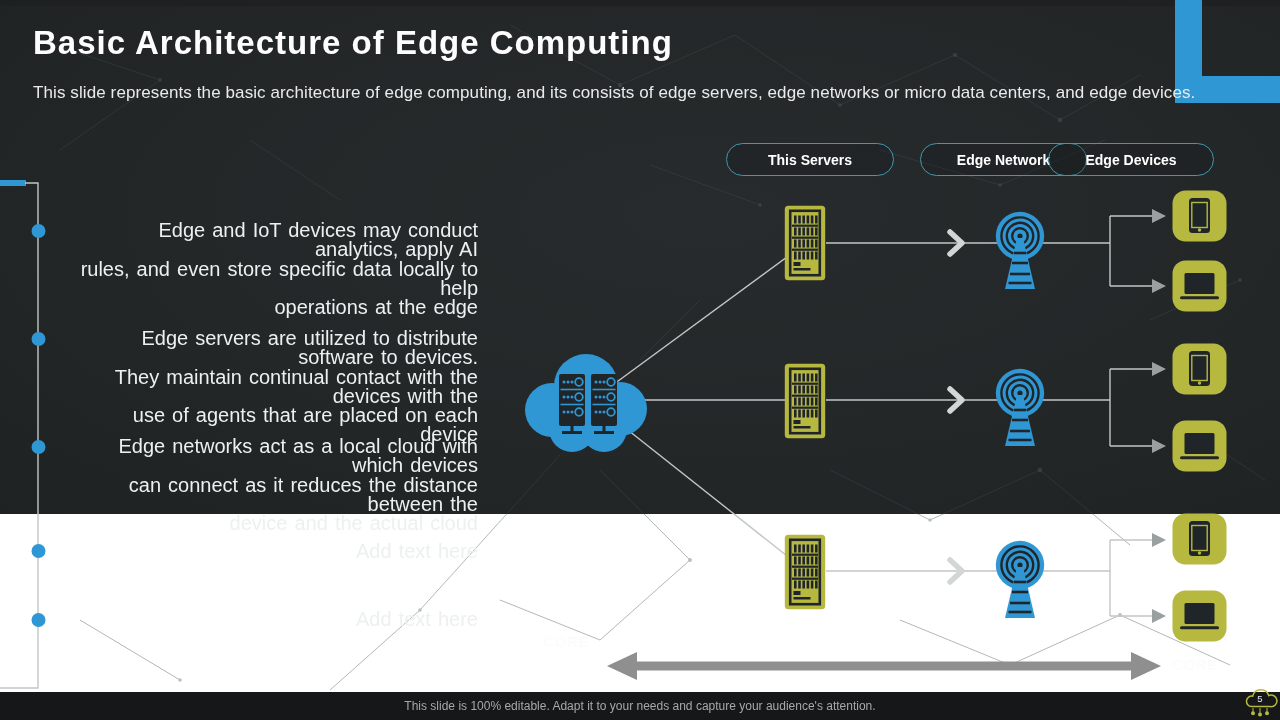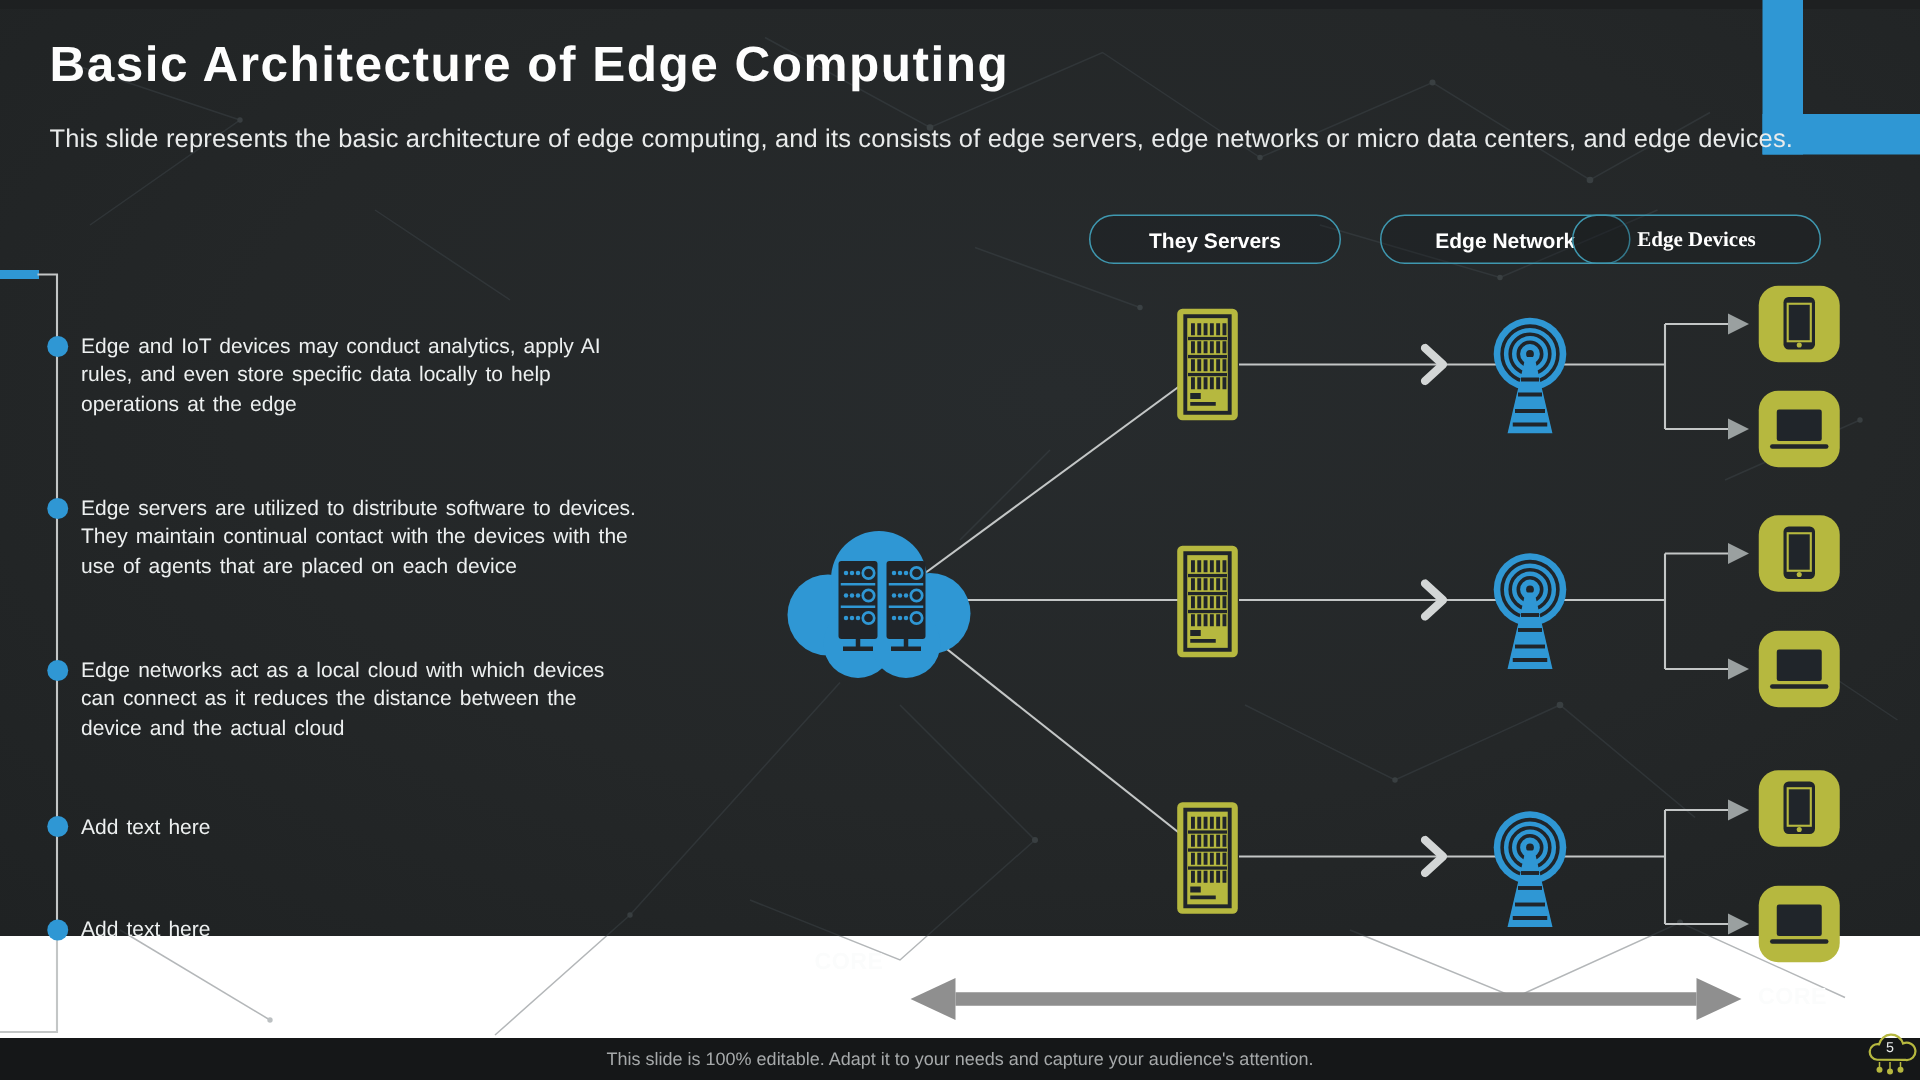--- a/index.html
+++ b/index.html
@@ -2,31 +2,31 @@
 <html style="--accent-blue: #2f97d4; --accent-olive: #b6b83f; --pill-border: #3f98b0; --background: #25282a; --line-gray: #c3c6c6; --arrow-gray: #8f8f8f; --icon-dark: #20252a; --strip-dark: #151718; --text-primary: #f2f4f4; --text-muted: #a6a9aa;"><head>
 <meta charset="utf-8">
 <style>
   :root{
     --accent-blue:#2f97d4; --accent-olive:#b6b83f; --pill-border:#3f98b0;
     --background:#25282a; --line-gray:#c3c6c6; --arrow-gray:#8f8f8f;
     --icon-dark:#20252a; --strip-dark:#151718; --text-primary:#f2f4f4; --text-muted:#a6a9aa;
   }
   html,body{margin:0;padding:0;}
   body{width:1280px;height:720px;overflow:hidden;font-family:"Liberation Sans",sans-serif;}
-  .slide{position:relative;width:1280px;height:624px;
+  .slide{position:relative;width:1280px;height:514px;
     background:radial-gradient(ellipse at 55% 42%, #272b2d 0%, #242728 55%, #1f2223 100%);}
   svg.stage{position:absolute;left:0;top:0;z-index:1;}
   .txt{position:absolute;z-index:3;color:var(--text-primary);}
   .title{left:33px;top:24px;font-size:33px;font-weight:bold;letter-spacing:1px;color:#fdfdfd;white-space:nowrap;}
   .subtitle{left:33px;top:83px;font-size:17px;letter-spacing:.1px;color:#e9ebeb;white-space:nowrap;}
   .pill{position:absolute;z-index:3;top:143px;height:33px;line-height:33px;border:1.6px solid var(--pill-border);
     border-radius:18px;text-align:center;font-size:14px;font-weight:bold;color:#fff;box-sizing:border-box;
     background:rgba(20,24,26,.25);cursor:pointer;}
-  .bullet-p{left:54px;width:408px;font-size:14px;line-height:19.3px;color:#edf0f0;white-space:pre-line;
-    word-spacing:1.5px;margin:0;}
+  .bullet-p{left:70px;width:408px;font-size:20px;line-height:19.3px;color:#edf0f0;white-space:pre-line;
+    word-spacing:1.5px;margin:0;text-align:right;}
   .stage-label{font-size:15.5px;font-weight:bold;letter-spacing:.3px;color:#fbfcfc;white-space:nowrap;}
   .footer{left:0;width:1280px;top:699px;text-align:center;font-size:12px;color:var(--text-muted);}
   .page-num{left:1242px;top:693px;width:36px;text-align:center;font-size:9.5px;color:#e8eaea;z-index:4;}
 </style>
 <title>Basic Architecture of Edge Computing</title></head>
 <body>
 
 <div class="slide">
 
   <svg class="stage" width="1280" height="720" viewBox="0 0 1280 720">
@@ -304,24 +304,24 @@
 
     <g>
         <use href="#sym-badge" x="1242" y="686" width="36" height="32"></use>
       </g>
   </svg>
 
   <div class="txt title">Basic Architecture of Edge Computing</div>
   <div class="txt subtitle">This slide represents the basic architecture of edge computing, and its consists of edge servers, edge networks or micro data centers, and edge devices.</div>
 
   <div class="pill" style="left:726px;width:168px;">
-    <span>They Servers</span></div>
+    <span>This Servers</span></div>
   <div class="pill" style="left:920px;width:167px;">
     <span>Edge Network</span></div>
-  <div class="pill" style="left:1048px;width:166px;font-family:Liberation Serif, serif;">
+  <div class="pill" style="left:1048px;width:166px;">
     <span>Edge Devices</span></div>
 
   <p class="txt bullet-p" style="top:221px;">Edge and IoT devices may conduct analytics, apply AI
 rules, and even store specific  data locally to help
 operations at the edge</p>
   <p class="txt bullet-p" style="top:329px;">Edge servers are utilized to distribute software to devices.
 They maintain continual contact with the devices with the
 use of agents that are placed on each device</p>
   <p class="txt bullet-p" style="top:437px;">Edge networks act as a local cloud with which devices
 can connect as it reduces the distance between the

